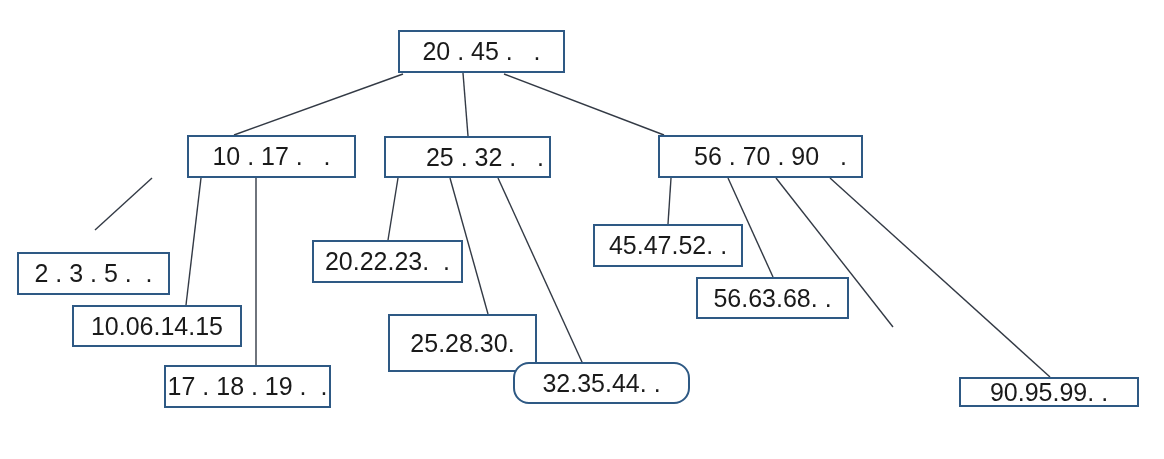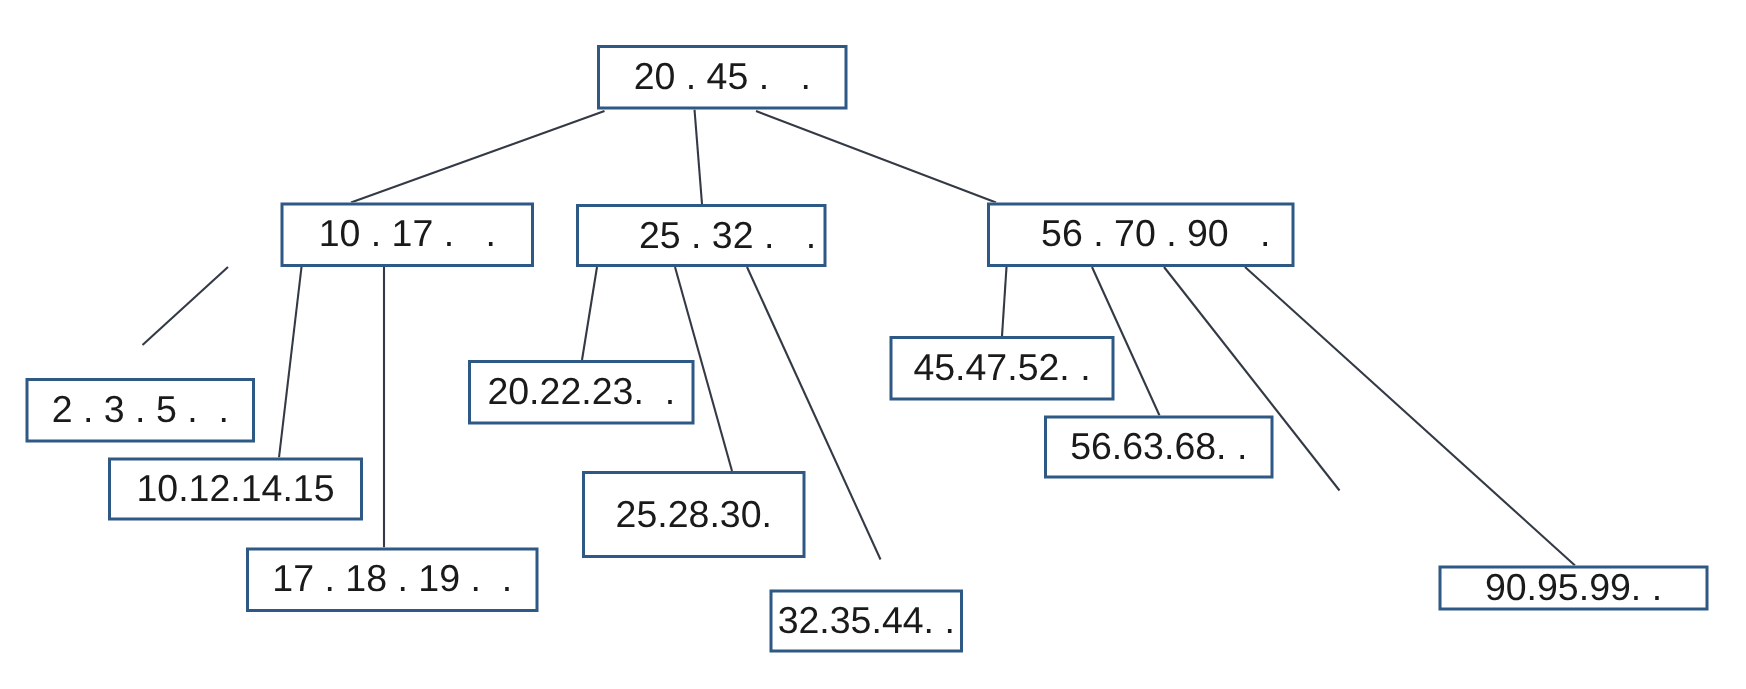--- a/index.html
+++ b/index.html
@@ -63,24 +63,24 @@
     <line x1="830" y1="178" x2="1050" y2="377"></line>
   </svg>
 
   <div class="node" style="left:398px; top:30px;  width:167px; height:43px;">20 . 45 .   .</div>
 
   <div class="node" style="left:143px; top:135px; width:169px; height:43px;margin-left:44px;">10 . 17 .   .</div>
   <div class="node" style="left:384px; top:136px; width:167px; height:42px;padding-left:35px;">25 . 32 .   .</div>
   <div class="node" style="left:658px; top:135px; width:205px; height:43px;padding-left:20px;">56 . 70 . 90   .</div>
 
   <div class="node" style="left:17px;  top:240px; width:153px; height:43px;margin-top:12px;">2 . 3 . 5 .  .</div>
-  <div class="node" style="left:72px;  top:305px; width:170px; height:42px;">10.12.14.15</div>
-  <div class="node" style="left:164px; top:365px; width:195px; height:43px;">17 . 18 . 19 .  .</div>
+  <div class="node" style="left:72px;  top:305px; width:170px; height:42px;">10.06.14.15</div>
+  <div class="node" style="left:164px; top:365px; width:167px; height:43px;">17 . 18 . 19 .  .</div>
 
   <div class="node" style="left:312px; top:240px; width:151px; height:43px;text-align:right;">20.22.23.  .</div>
   <div class="node" style="left:388px; top:314px; width:149px; height:58px;">25.28.30.</div>
-  <div class="node" style="left:513px; top:393px; width:129px; height:42px;">32.35.44. .</div>
+  <div class="node" style="left:513px; top:362px; width:177px; height:42px;border-radius:16px;">32.35.44. .</div>
 
   <div class="node" style="left:593px; top:224px; width:150px; height:43px;">45.47.52. .</div>
   <div class="node" style="left:696px; top:277px; width:153px; height:42px;">56.63.68. .</div>
   <div class="node" style="left:959px; top:377px; width:180px; height:30px;">90.95.99. .</div>
 
 </div>
 
 </body></html>

